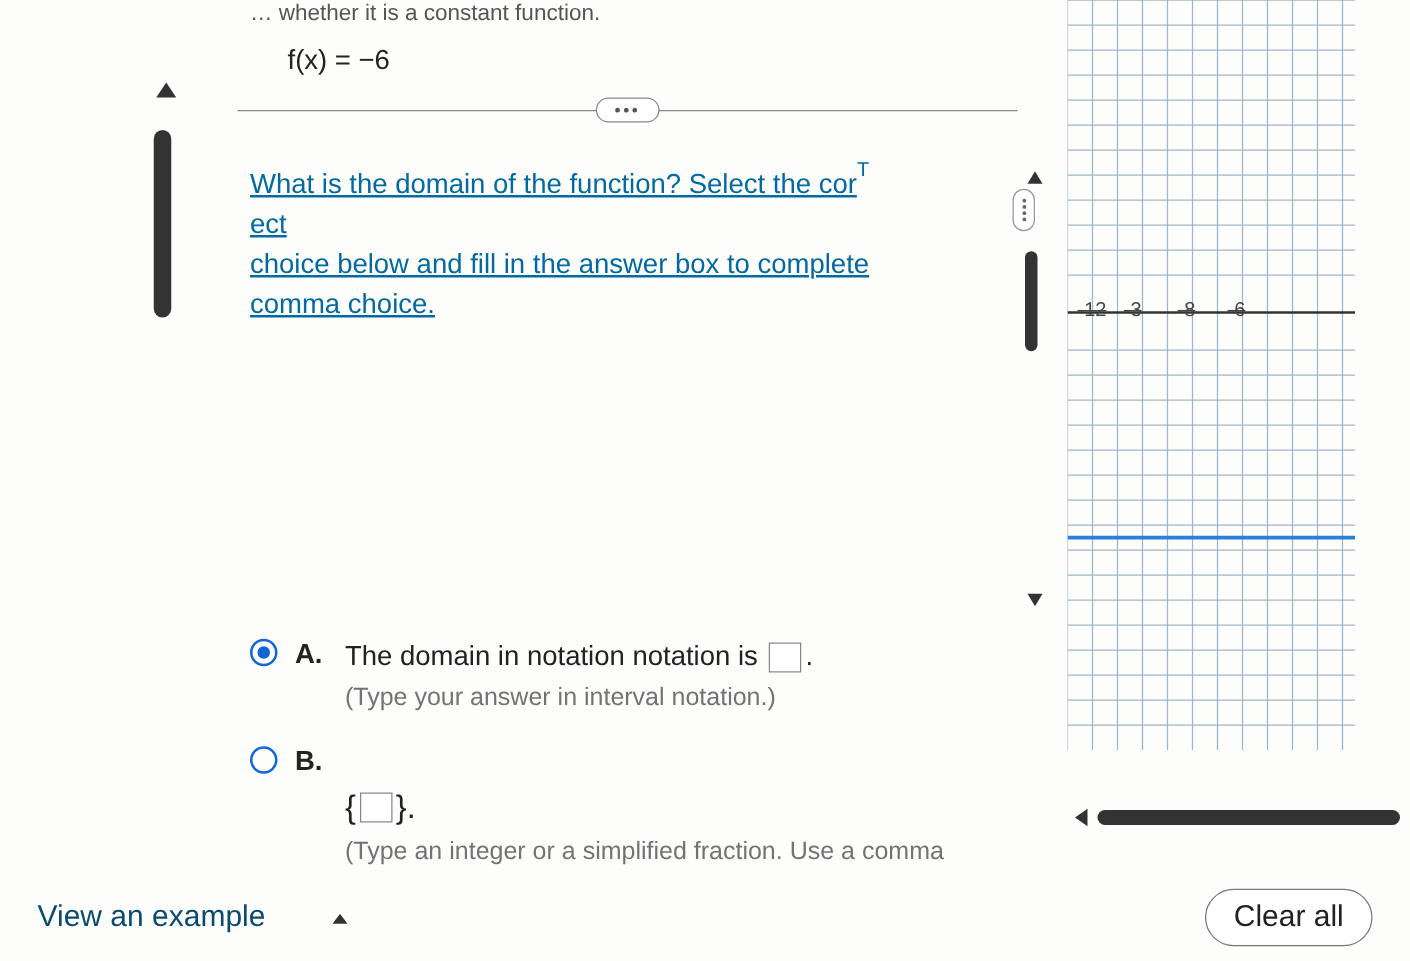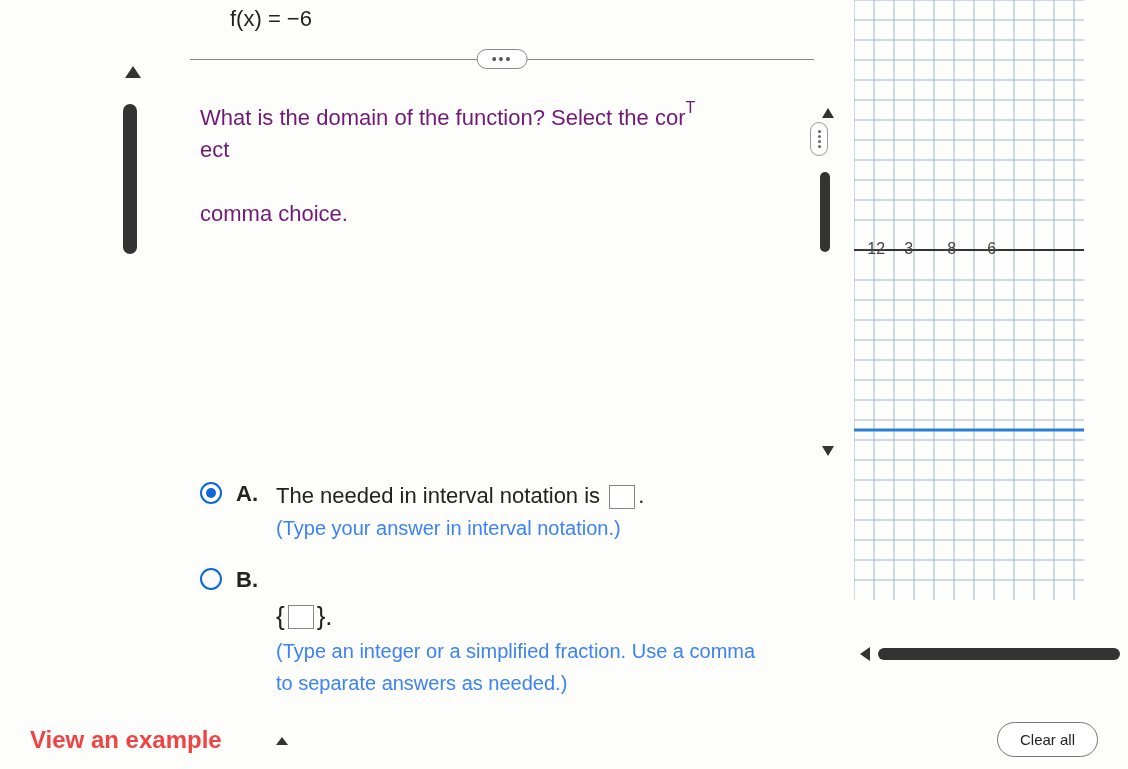--- a/index.html
+++ b/index.html
@@ -89,22 +89,23 @@
 
   .question-row {
     display: flex;
     align-items: flex-start;
     gap: 20px;
     padding: 0 0 0 40px;
   }
   .question-text {
     font-size: 22px;
     line-height: 1.45;
-    color: #701a75;
+    color: #0369a1;
     max-width: 520px;
+    text-decoration: underline;
   }
   .cursor-t {
     display: inline-block;
     font-size: 16px;
     vertical-align: top;
     line-height: 0.8;
   }
 
   
   .inner-scroll {
@@ -199,21 +200,21 @@
     position: relative;
   }
   .brace-wrap {
     display: inline-flex;
     align-items: center;
     font-size: 26px;
     vertical-align: middle;
   }
   .hint {
     font-size: 20px;
-    color: #3b82f6;
+    color: #737373;
   }
 
   
   .math-toolbar {
     display: flex;
     gap: 14px;
     justify-content: center;
     padding: 20px 0 12px 0;
     margin-left: 130px;
   }
@@ -269,86 +270,87 @@
     position: absolute;
     left: 0; right: 0; bottom: 0;
     padding: 12px 30px 12px 30px;
     display: flex;
     align-items: center;
     gap: 48px;
     background: #fdfdfc;
   }
   .footer .link {
     font-size: 24px;
-    font-weight: bold;
-    color: #ef4444;
+    font-weight: normal;
+    color: #0c4a6e;
   }
   .caret-up {
     display: inline-block;
     width: 0; height: 0;
     border-left: 6px solid transparent;
     border-right: 6px solid transparent;
     border-bottom: 8px solid #333;
     margin-left: 6px;
     vertical-align: middle;
   }
   .clear-btn {
     margin-left: auto;
-    font-size: 15px;
+    font-size: 24px;
     padding: 8px 22px;
     border: 1.5px solid #777;
     border-radius: 24px;
     background: #fff;
     text-align: right;
   }
 </style>
 </head>
 <body>
 
 <div class="main">
 
   <div class="left-scroll">
     <div class="scroll-arrow up"></div>
     <div class="scroll-track"></div>
     <div class="scroll-arrow down"></div>
   </div>
 
   <div class="content-col">
+    <div class="top-truncated">… whether it is a constant function.</div>
     <div class="formula">f(x) = −6</div>
 
     <div class="divider-row">
       <div class="divider-line"></div>
       <div class="divider-pill">•••</div>
     </div>
 
     <div class="question-row">
       <div class="question-text">
         <span>What is the domain of the function? Select the cor</span><span class="cursor-t">T</span><span>ect</span><br>
-        <br>
+        <span>choice below and fill in the answer box to complete</span><br>
         <span>comma choice.</span>
       </div>
       <div class="inner-scroll">
         <div class="mini-arrow up"></div>
         <div class="pill-handle">
             <div class="dot"></div>
             <div class="dot"></div>
             <div class="dot"></div>
             <div class="dot"></div>
           </div>
         <div class="mini-track"></div>
         <div class="mini-arrow down"></div>
       </div>
     </div>
 
     <div class="choices">
       <div class="choice">
         <div class="radio selected"></div>
         <div class="choice-letter">A.</div>
         <div class="choice-body">
-          <span>The needed in interval notation is </span><span class="answer-box"></span><span>.</span><br>
+          <span>The domain in notation notation is </span><span class="answer-box"></span><span>.</span><br>
           <span class="hint">(Type your answer in interval notation.)</span>
         </div>
       </div>
 
       <div class="choice">
         <div class="radio"></div>
         <div class="choice-letter">B.</div>
         <div class="choice-body">
           <br>
           <span class="brace-wrap">{<span class="answer-box braces"></span>}.</span><br>

